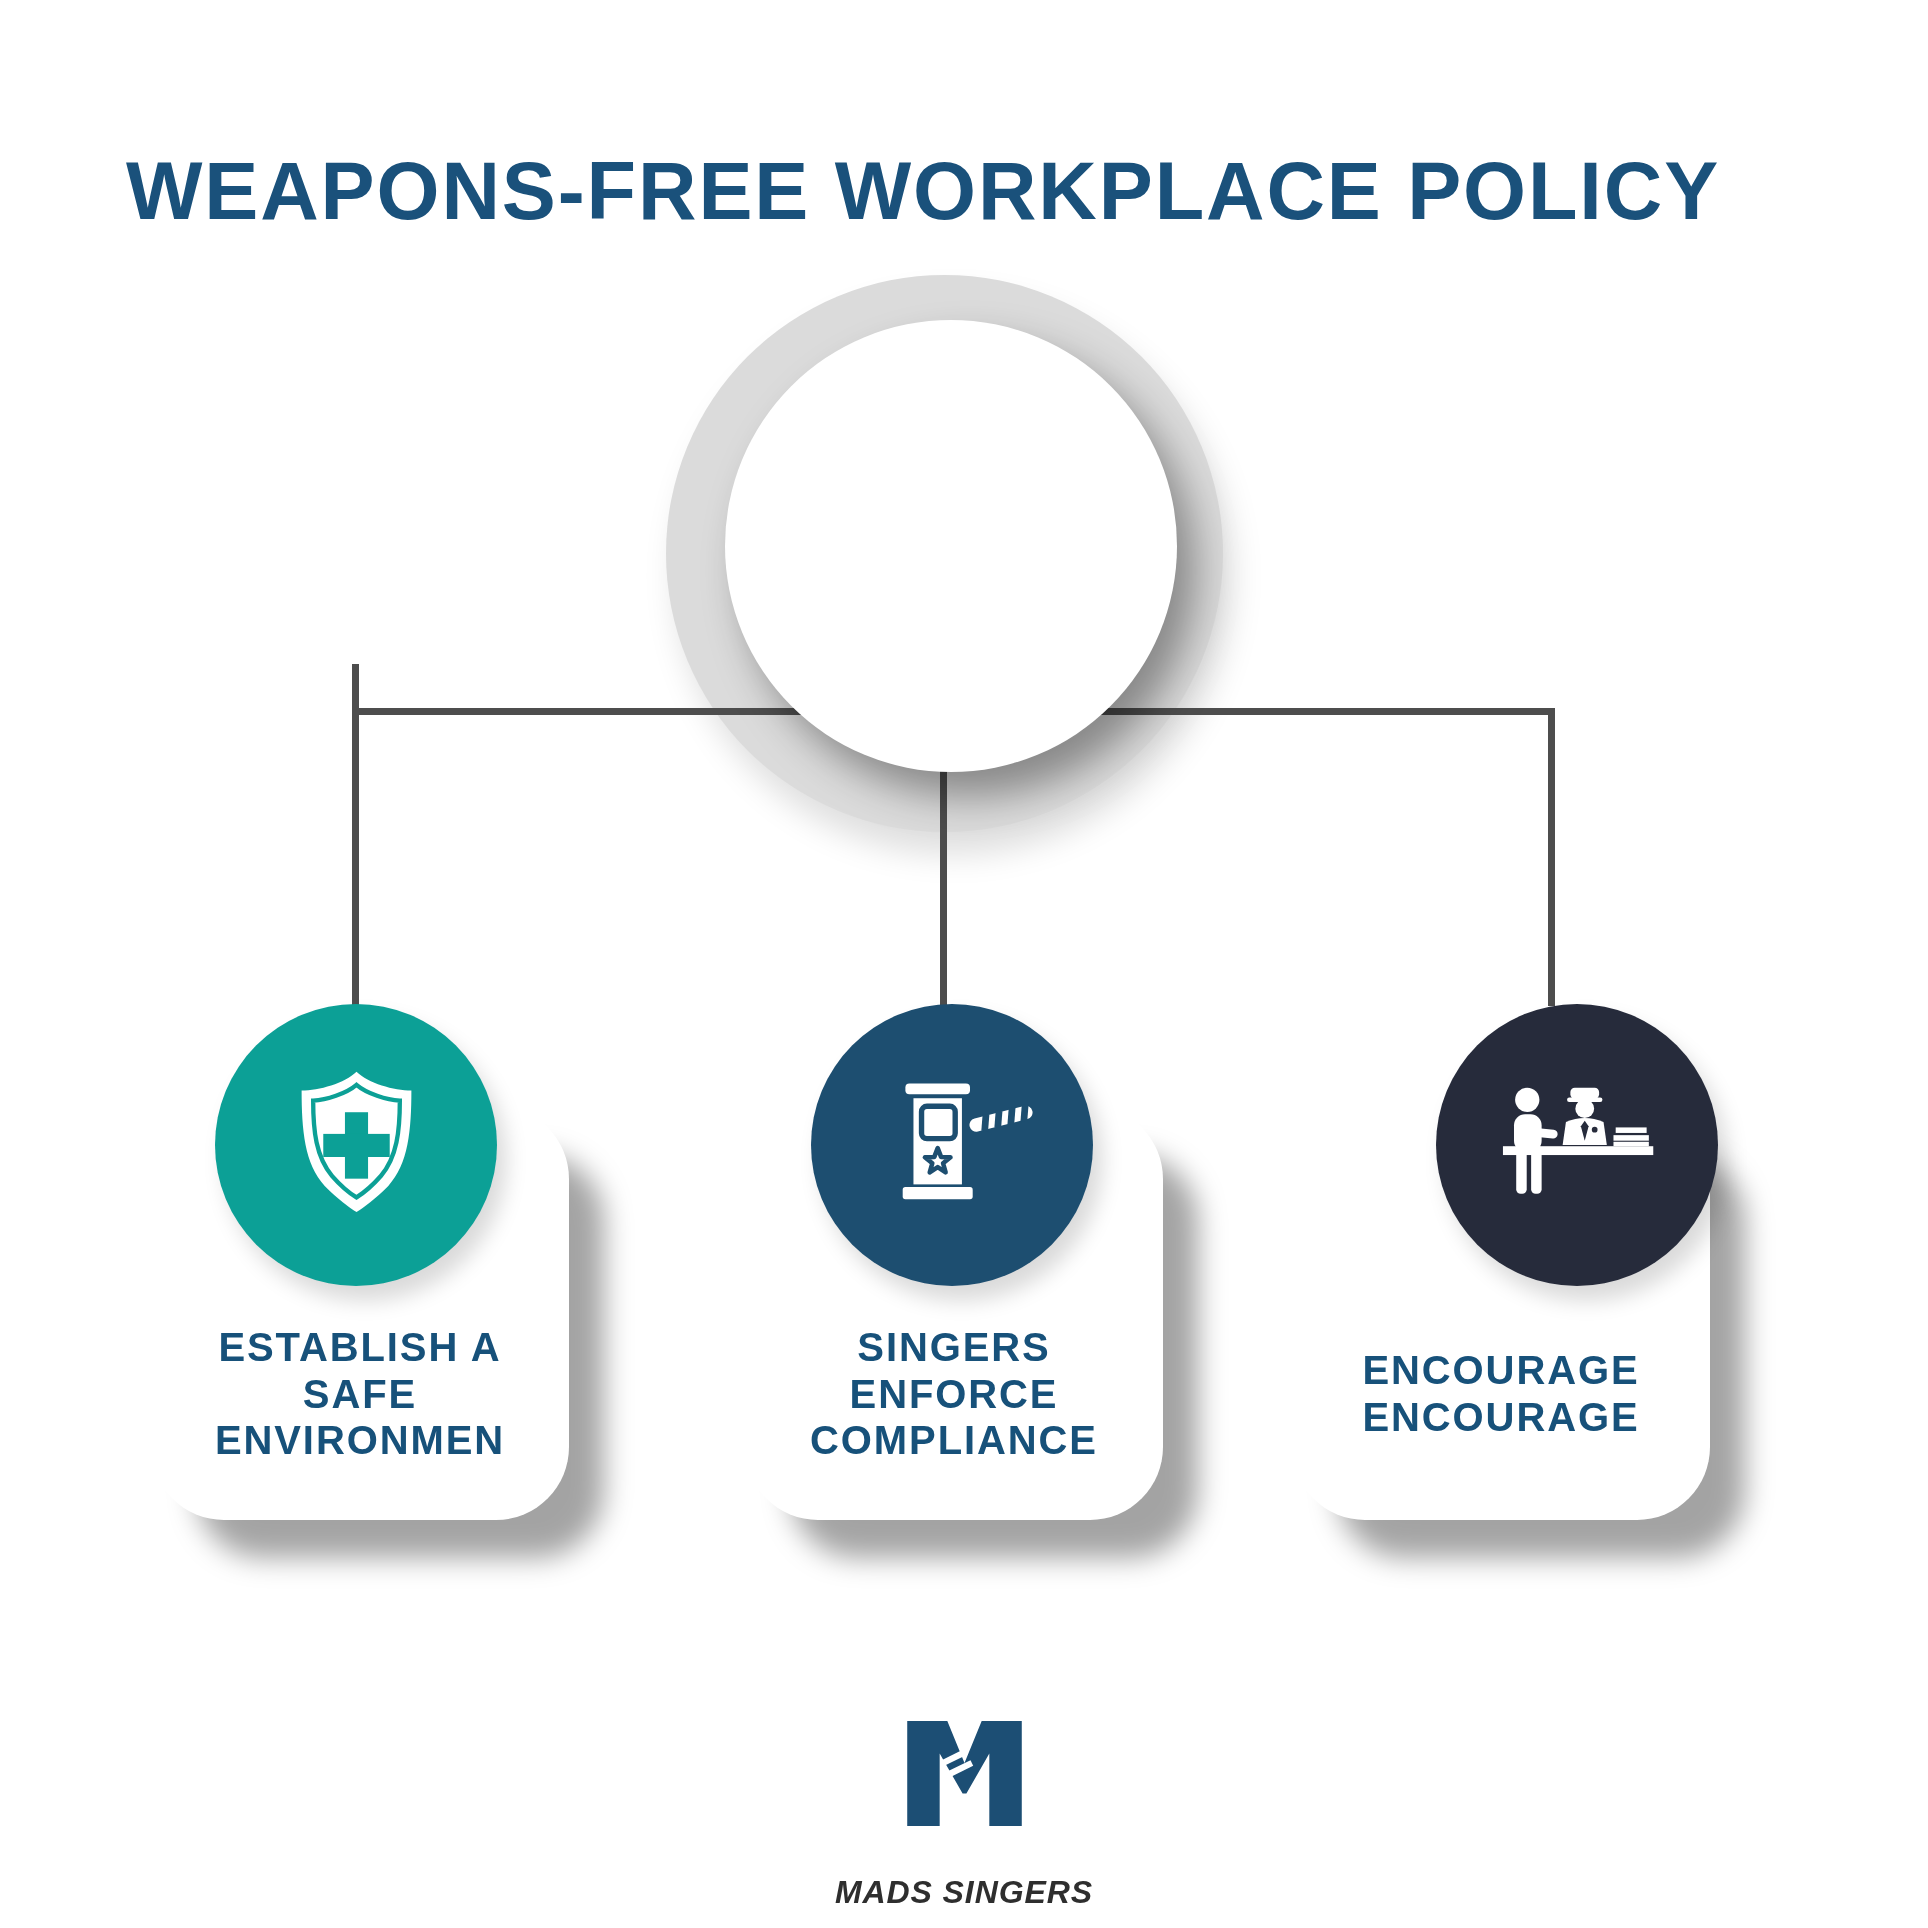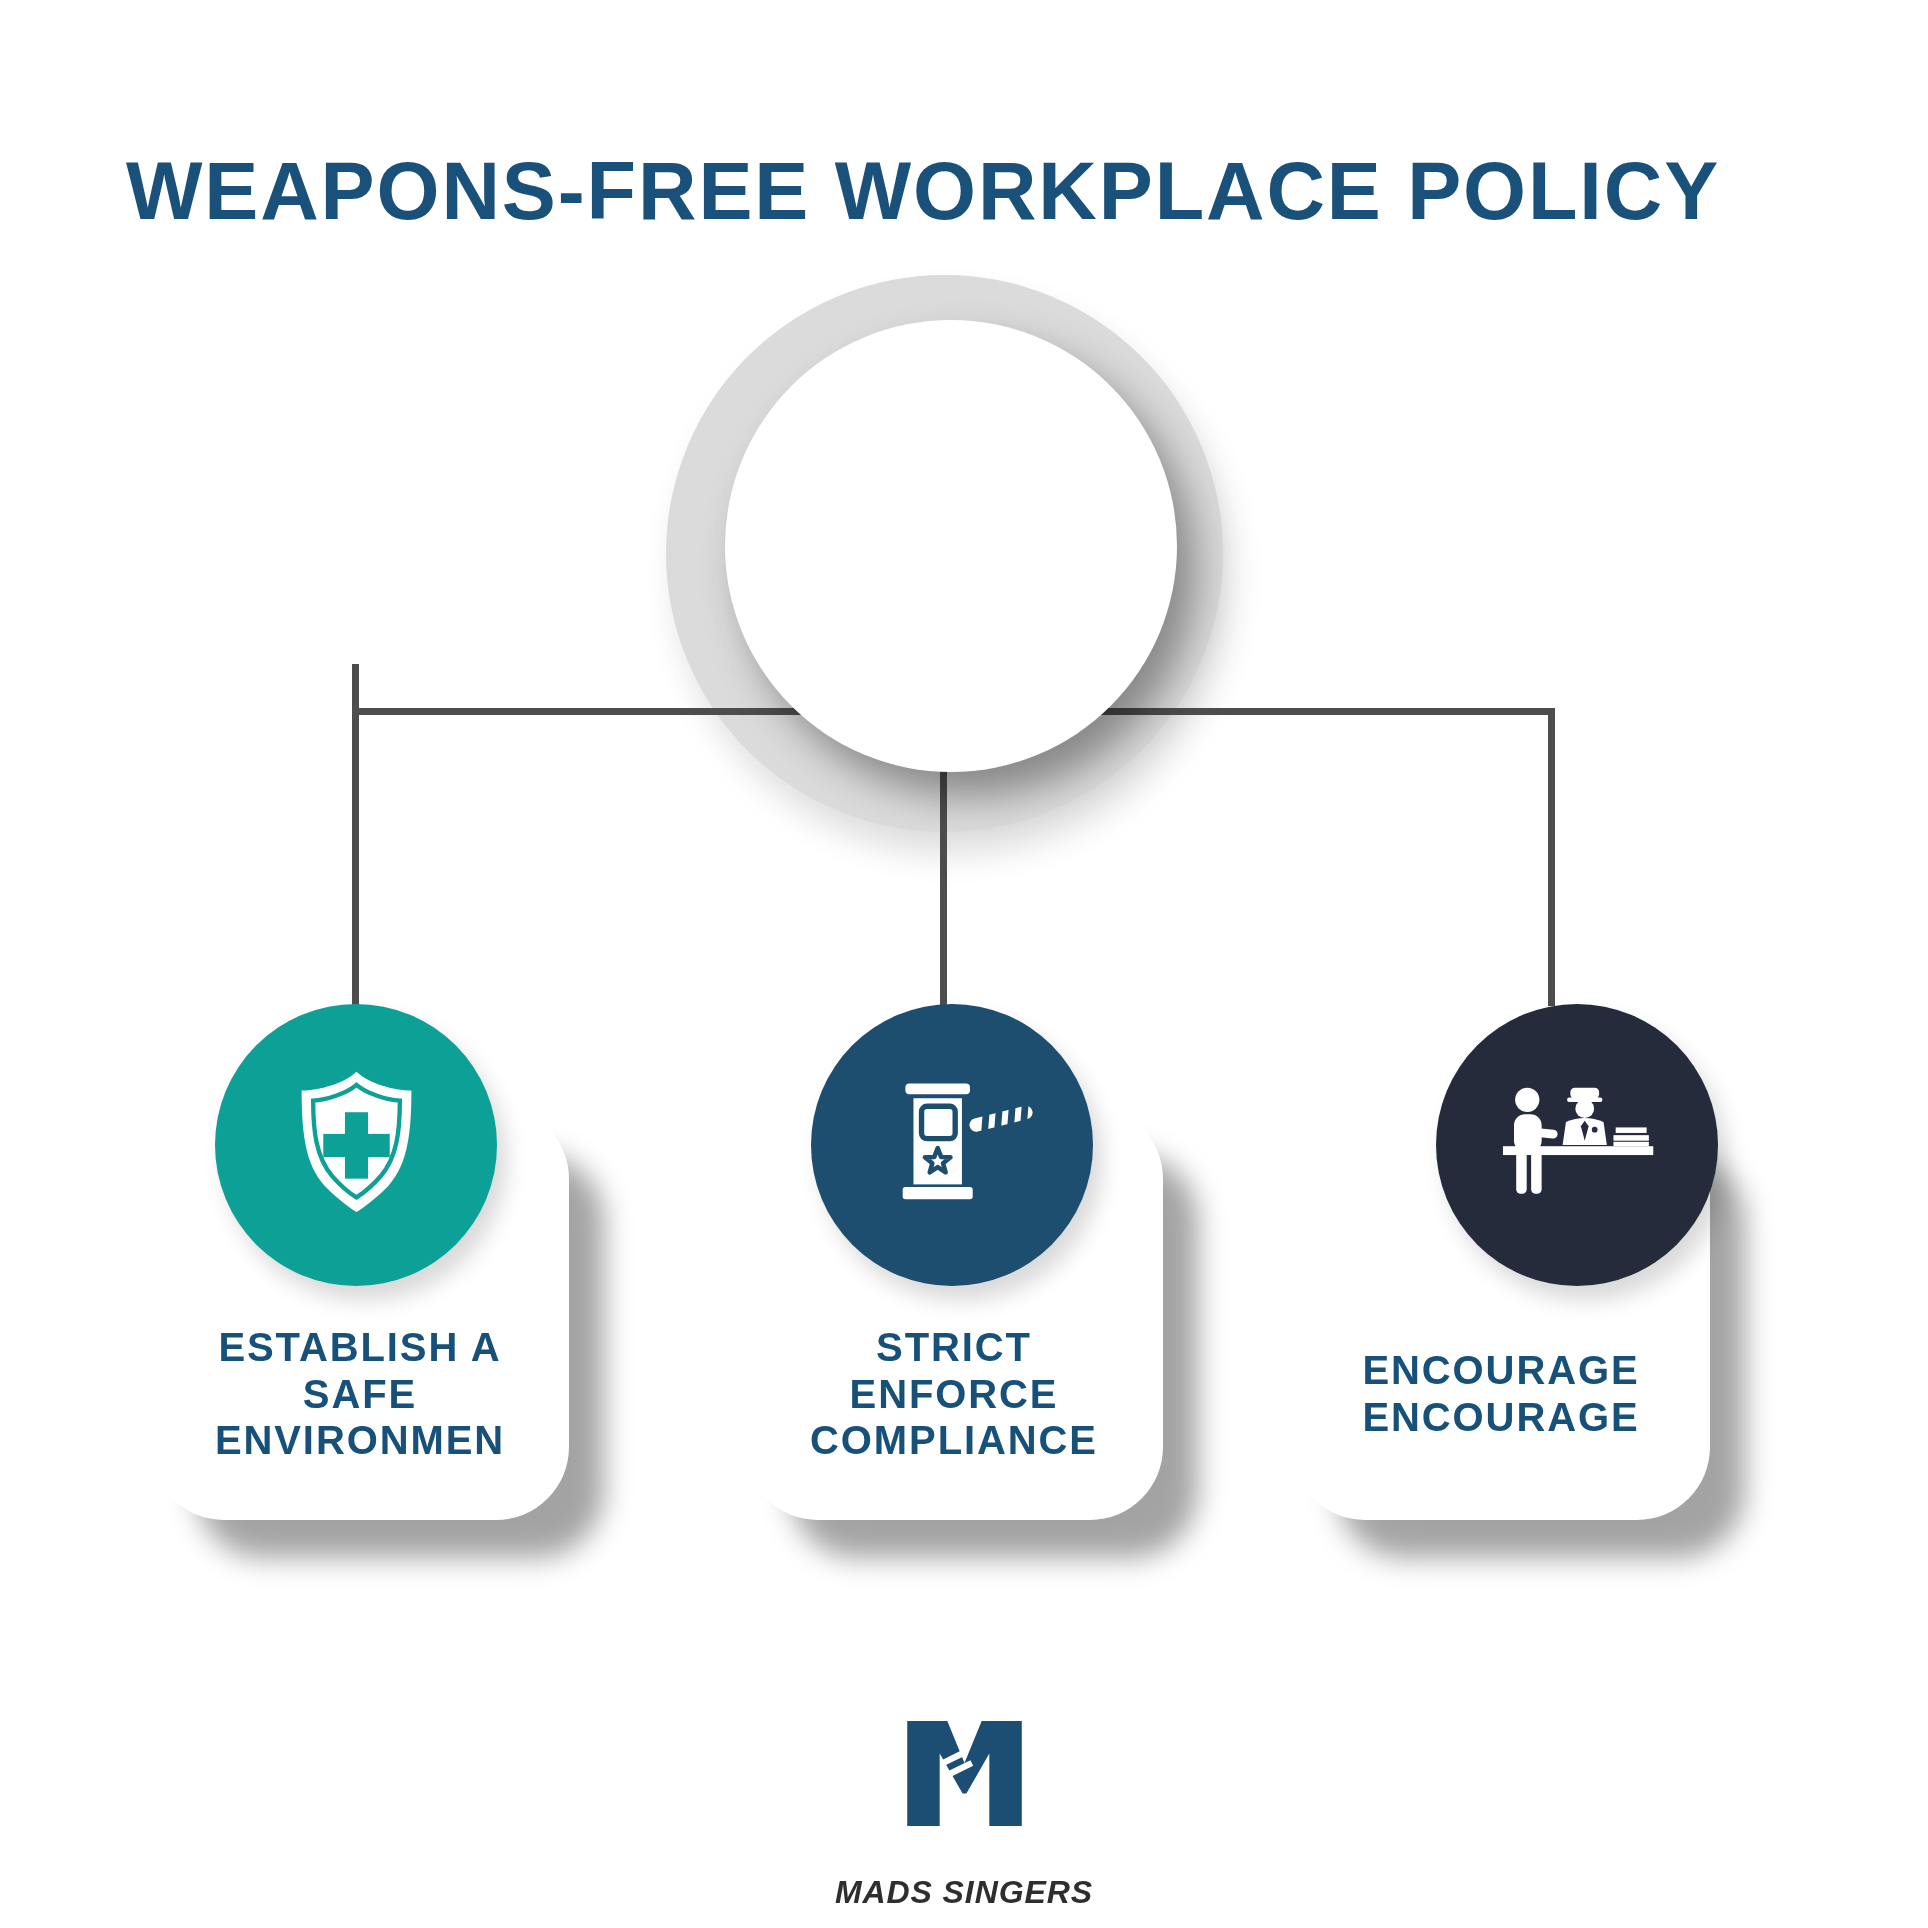--- a/index.html
+++ b/index.html
@@ -92,21 +92,21 @@
         <g fill="#0CA096">
           <rect x="42" y="32" width="16" height="46"></rect>
           <rect x="27" y="47" width="46" height="16"></rect>
         </g>
       </svg>
     </span>
   </div>
 
   <div class="card card-2">
     <div class="caption" style="color: rgb(23, 81, 122);">
-      <div>STRICT</div>
+      <div>SINGERS</div>
       <div>ENFORCE</div>
       <div>COMPLIANCE</div>
     </div>
   </div>
   <div class="node-circle node-2" style="background-color: rgb(29, 78, 112);">
     <span>
       <svg width="175" height="162" viewBox="0 0 130 120" xmlns="http://www.w3.org/2000/svg">
         <rect x="30" y="15" width="48" height="8" rx="3" fill="#ffffff"></rect>
         <rect x="36" y="26" width="36" height="64" fill="#ffffff"></rect>
         <rect x="42" y="32" width="25" height="24" rx="4" fill="none" stroke="#1D4E70" stroke-width="4"></rect>

